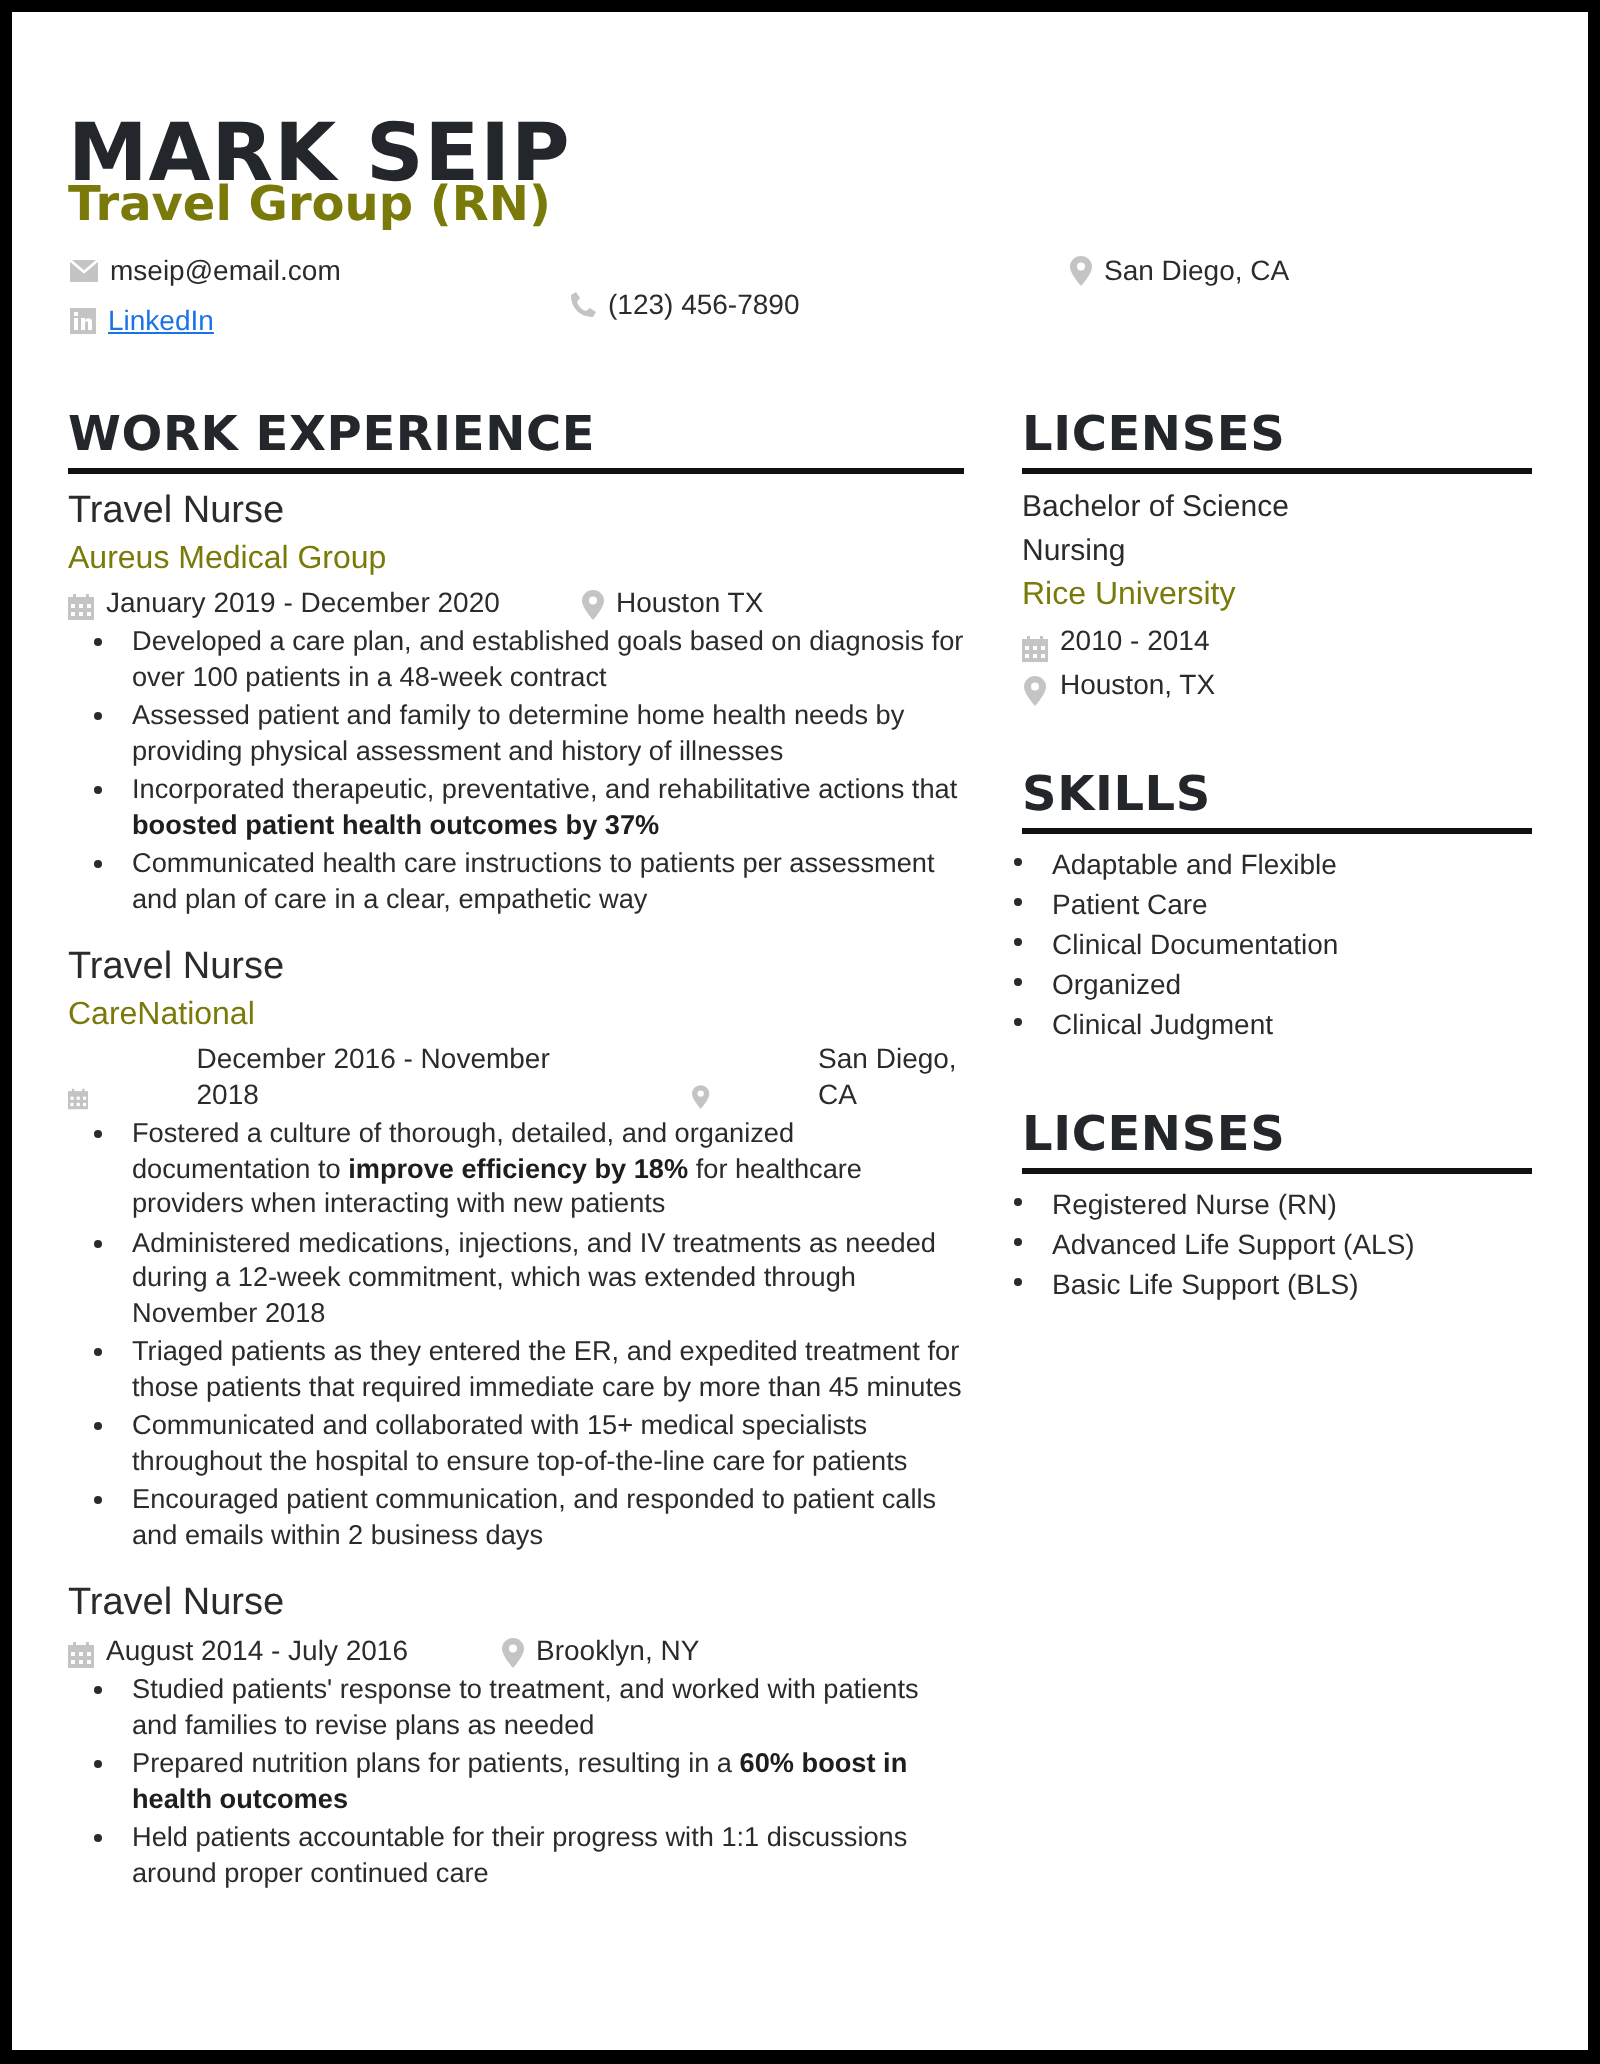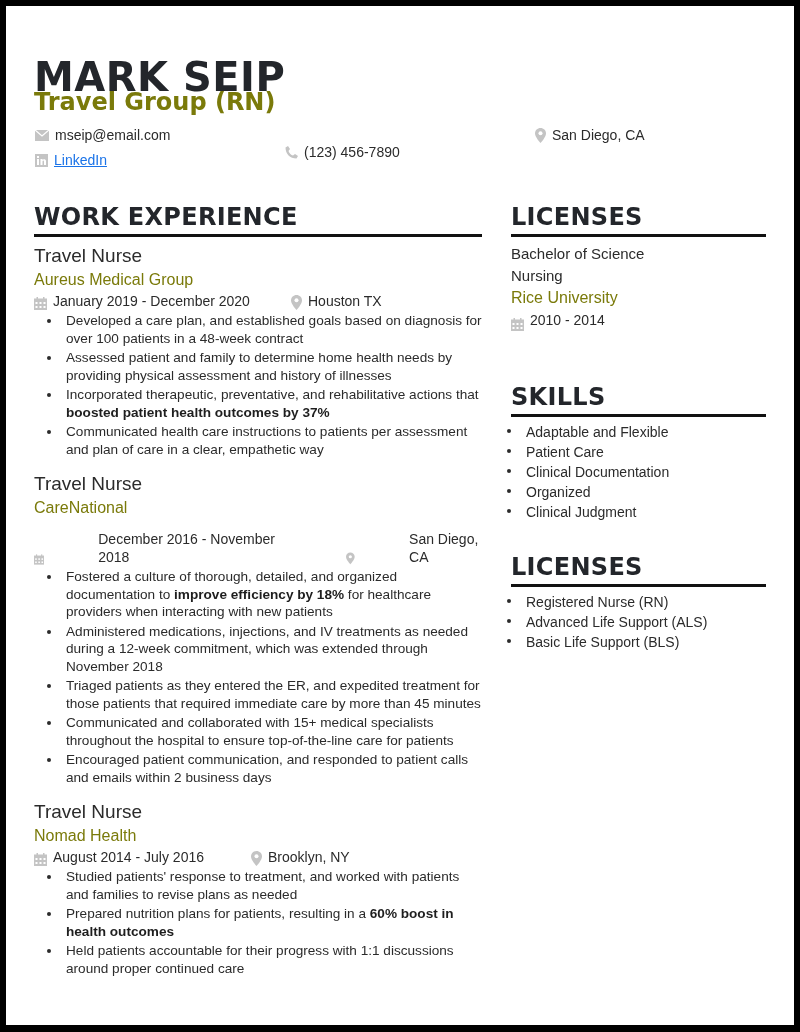--- a/index.html
+++ b/index.html
@@ -117,21 +117,21 @@
         <li><span>Developed a care plan, and established goals based on diagnosis for over 100 patients in a 48-week contract</span></li>
         <li><span>Assessed patient and family to determine home health needs by providing physical assessment and history of illnesses</span></li>
         <li><span>Incorporated therapeutic, preventative, and rehabilitative actions that </span><b>boosted patient health outcomes by 37%</b></li>
         <li><span>Communicated health care instructions to patients per assessment and plan of care in a clear, empathetic way</span></li>
       </ul>
     </div>
 
     <div style="margin-top:14px;">
       <div class="job-title">Travel Nurse</div>
       <div class="company" style="margin-top:2px;">CareNational</div>
-      <div class="meta" style="margin-top:12px;gap:48px;">
+      <div class="meta" style="margin-top:2px;gap:48px;">
         <svg width="13" height="13" viewBox="0 0 13 13">
             <rect x="0" y="1.5" width="13" height="11.5" fill="#c4c4c4"></rect>
             <rect x="2.5" y="0" width="1.5" height="3" fill="#c4c4c4"></rect>
             <rect x="9" y="0" width="1.5" height="3" fill="#c4c4c4"></rect>
             <g fill="#fff">
               <rect x="1.5" y="5" width="2" height="2"></rect>
               <rect x="5.5" y="5" width="2" height="2"></rect>
               <rect x="9.5" y="5" width="2" height="2"></rect>
               <rect x="1.5" y="9" width="2" height="2"></rect>
               <rect x="5.5" y="9" width="2" height="2"></rect>
@@ -149,21 +149,20 @@
         <li><span>Fostered a culture of thorough, detailed, and organized documentation to </span><b>improve efficiency by 18%</b><span> for healthcare providers when interacting with new patients</span></li>
         <li><span>Administered medications, injections, and IV treatments as needed during a 12-week commitment, which was extended through November 2018</span></li>
         <li><span>Triaged patients as they entered the ER, and expedited treatment for those patients that required immediate care by more than 45 minutes</span></li>
         <li><span>Communicated and collaborated with 15+ medical specialists throughout the hospital to ensure top-of-the-line care for patients</span></li>
         <li><span>Encouraged patient communication, and responded to patient calls and emails within 2 business days</span></li>
       </ul>
     </div>
 
     <div style="margin-top:14px;">
       <div class="job-title">Travel Nurse</div>
-      <div class="company" style="margin-top:2px;">Nomad Health</div>
       <div class="meta" style="margin-top:2px;">
         <svg width="13" height="13" viewBox="0 0 13 13">
             <rect x="0" y="1.5" width="13" height="11.5" fill="#c4c4c4"></rect>
             <rect x="2.5" y="0" width="1.5" height="3" fill="#c4c4c4"></rect>
             <rect x="9" y="0" width="1.5" height="3" fill="#c4c4c4"></rect>
             <g fill="#fff">
               <rect x="1.5" y="5" width="2" height="2"></rect>
               <rect x="5.5" y="5" width="2" height="2"></rect>
               <rect x="9.5" y="5" width="2" height="2"></rect>
               <rect x="1.5" y="9" width="2" height="2"></rect>
@@ -202,20 +201,27 @@
             <g fill="#fff">
               <rect x="1.5" y="5" width="2" height="2"></rect>
               <rect x="5.5" y="5" width="2" height="2"></rect>
               <rect x="9.5" y="5" width="2" height="2"></rect>
               <rect x="1.5" y="9" width="2" height="2"></rect>
               <rect x="5.5" y="9" width="2" height="2"></rect>
               <rect x="9.5" y="9" width="2" height="2"></rect>
             </g>
           </svg>
         <span>2010 - 2014</span>
+      </div>
+      <div class="meta" style="line-height:22px;">
+        <svg width="11" height="15" viewBox="0 0 11 15" style="margin-left:1px;margin-right:7px;">
+            <path d="M5.5 0 C2.5 0 0 2.4 0 5.4 C0 9 5.5 15 5.5 15 C5.5 15 11 9 11 5.4 C11 2.4 8.5 0 5.5 0 Z" fill="#c4c4c4"></path>
+            <circle cx="5.5" cy="5.3" r="2" fill="#fff"></circle>
+          </svg>
+        <span>Houston, TX</span>
       </div>
     </div>
 
     <div style="position:absolute; top:180px; width:255px;">
       <div class="sec-head">SKILLS</div>
       <div class="rule" style="margin-top:2px;"></div>
       <ul class="bullets right" style="margin-top:5px; padding-left:15px;">
         <li>Adaptable and Flexible</li>
         <li>Patient Care</li>
         <li>Clinical Documentation</li>

